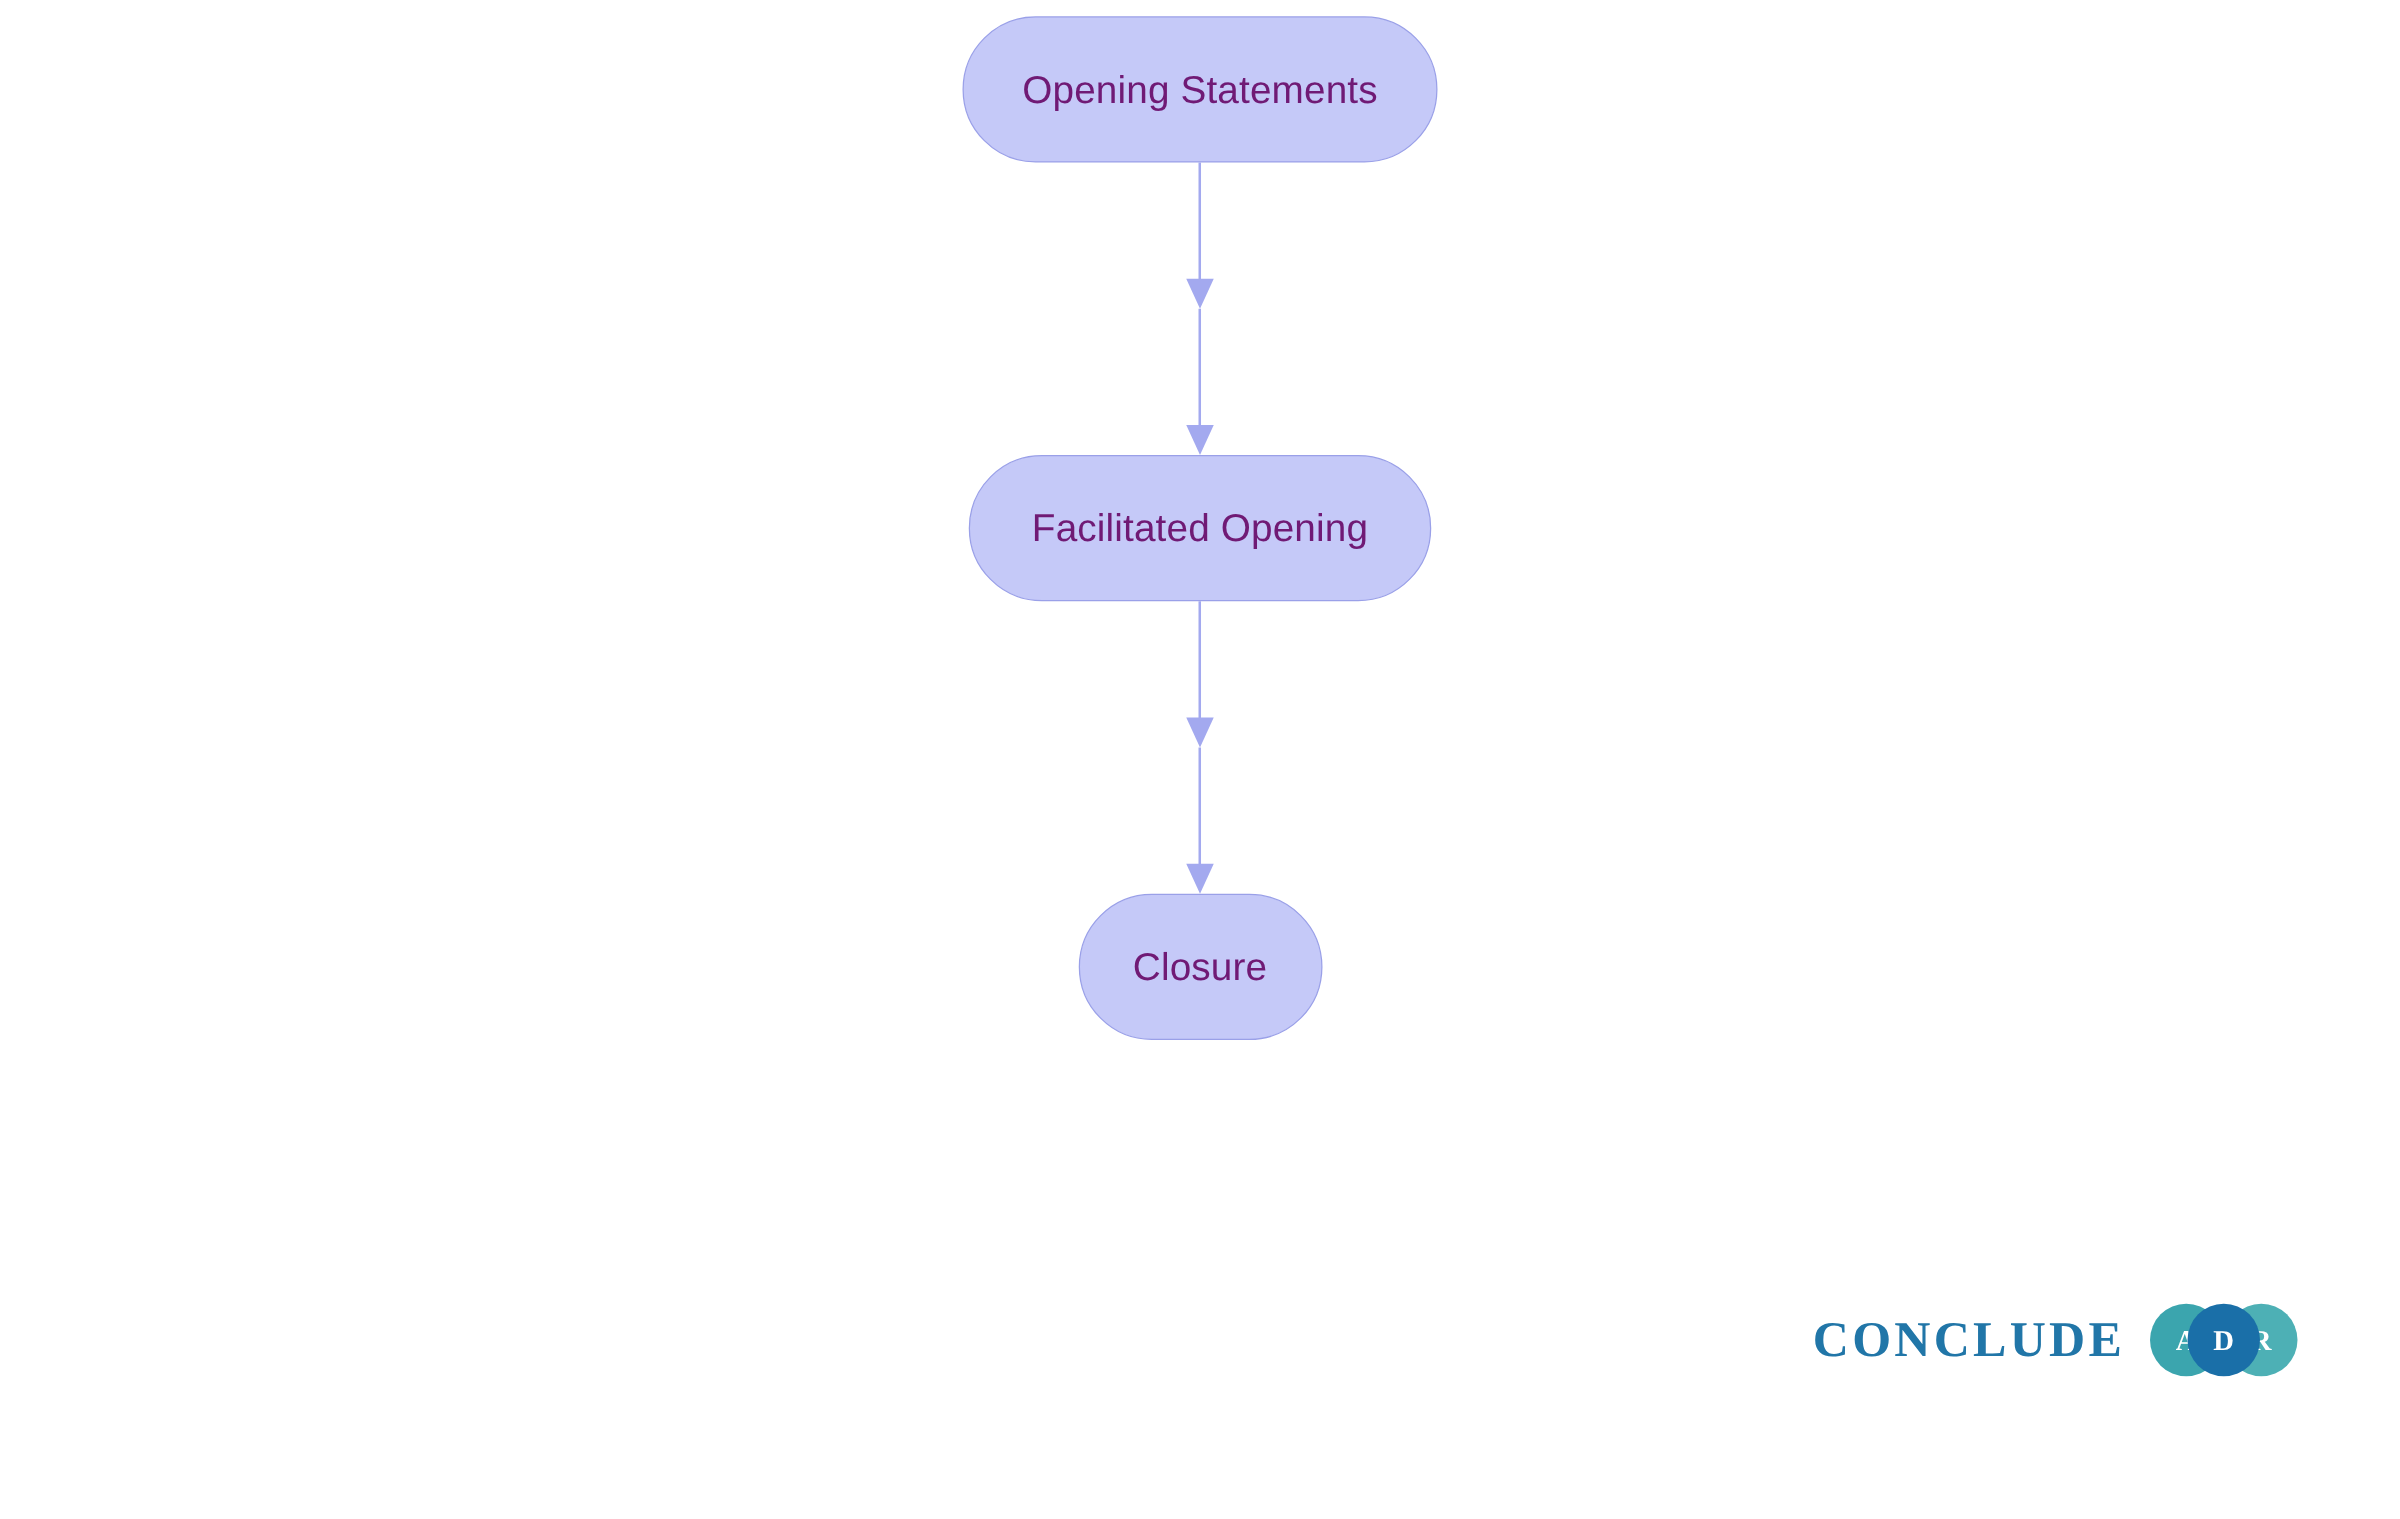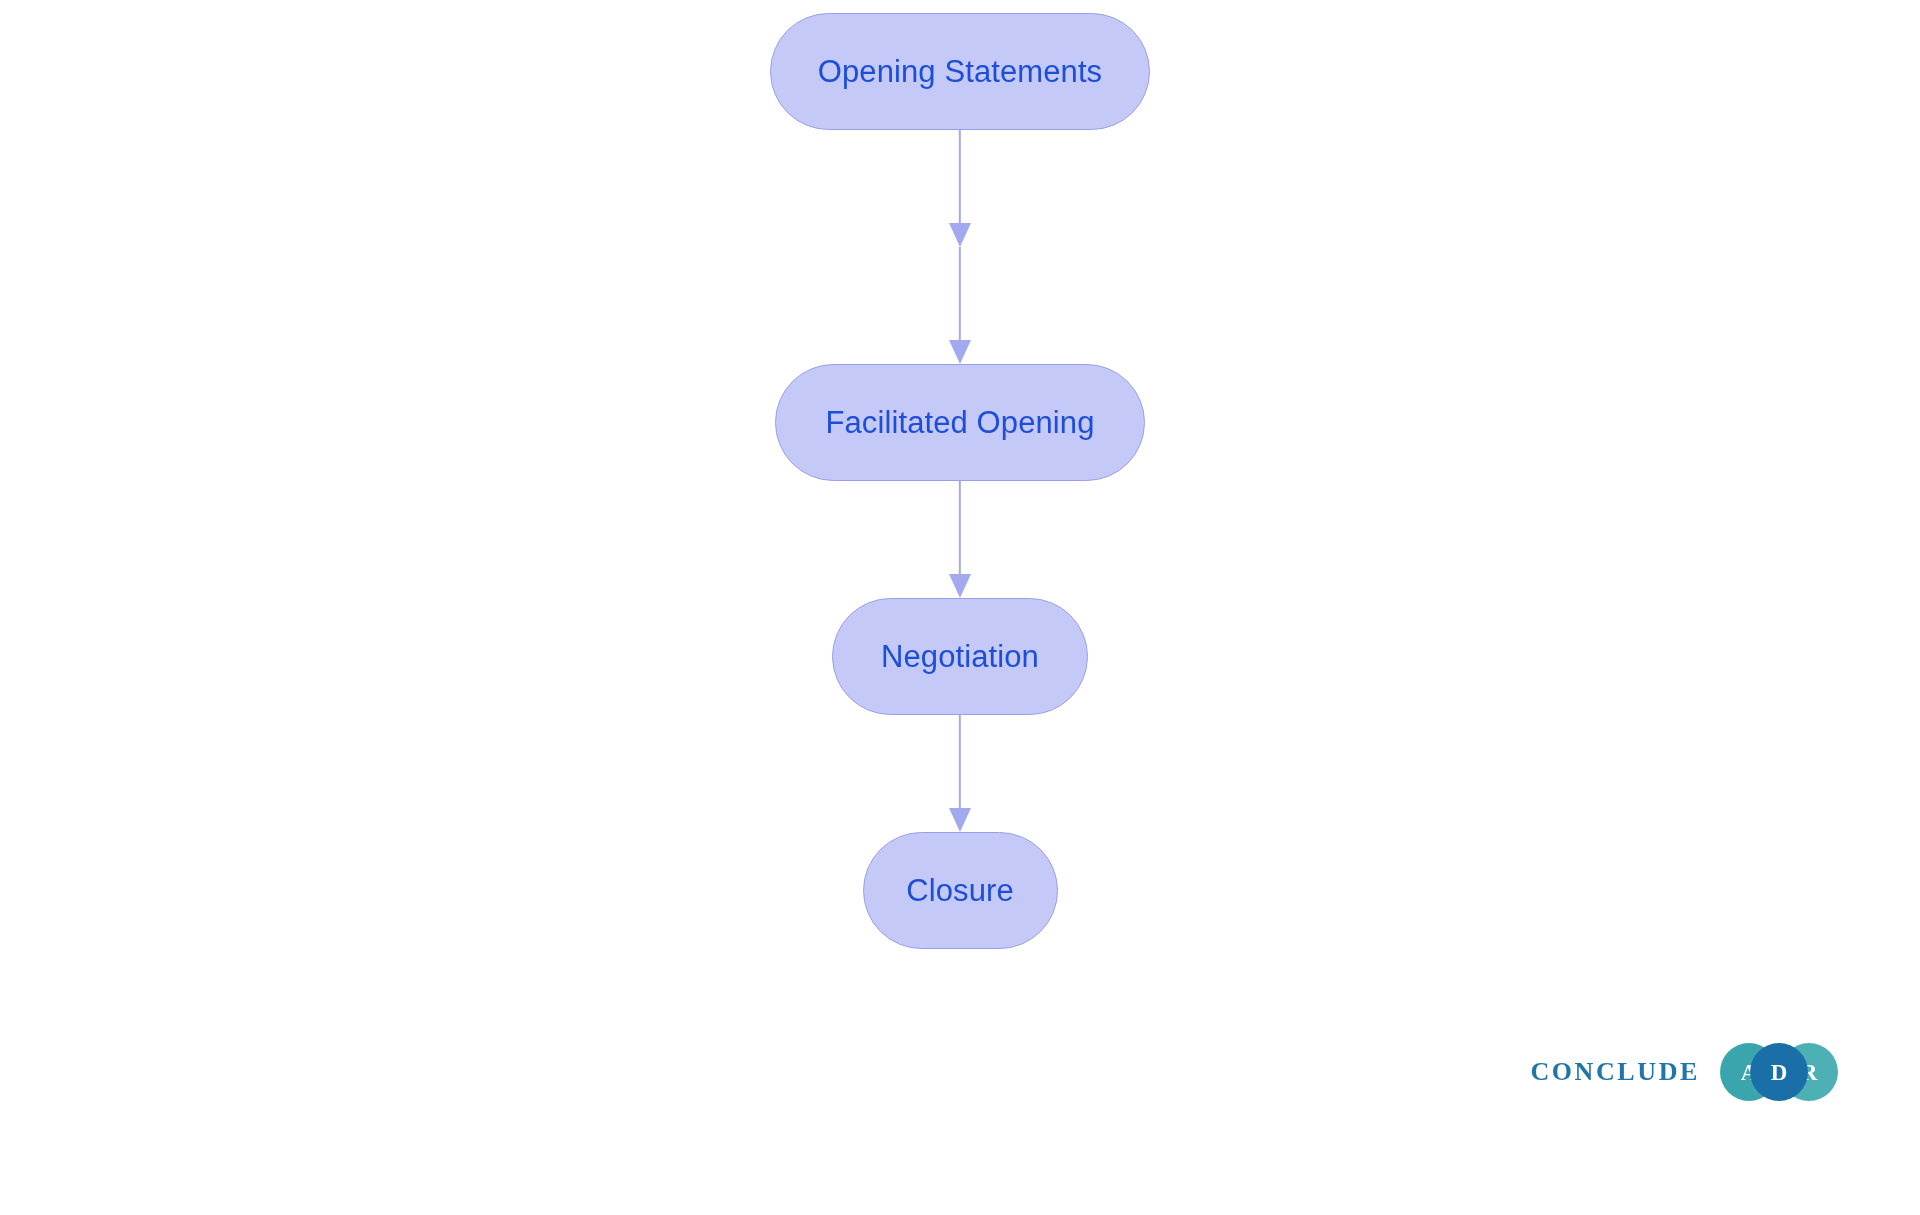--- a/index.html
+++ b/index.html
@@ -36,21 +36,21 @@
 
   .node {
     box-sizing: border-box;
     height: 117px;
     border-radius: 59px;
     background: #c5c9f8;
     border: 1.4px solid #9aa0e8;
     display: flex;
     align-items: center;
     justify-content: center;
-    color: #1d4ed8;
+    color: #701a75;
     font-size: 31px;
     font-family: "Liberation Sans", sans-serif;
     font-weight: 400;
     letter-spacing: 0.1px;
     white-space: nowrap;
     padding: 0 28px;
   }
 
   .node-label {
     display: block;
@@ -89,21 +89,21 @@
     position: absolute;
     right: 82px;
     bottom: 112px;
     display: flex;
     align-items: center;
     height: 62px;
   }
   .logo-word {
     font-family: "Liberation Serif", serif;
     font-weight: 700;
-    font-size: 26px;
+    font-size: 40px;
     letter-spacing: 2.6px;
     color: #2176a8;
     line-height: 1;
     margin-right: 20px;
   }
   .logo-circles {
     position: relative;
     width: 118px;
     height: 58px;
   }
@@ -150,23 +150,20 @@
 
     <div class="node" style="width:370px;">
       <span class="node-label">Facilitated Opening</span>
     </div>
 
     <div class="connector">
       <div class="shaft"></div>
       <div class="head"></div>
     </div>
 
-    <div class="node" style="width:256px;">
-      <span class="node-label">Negotiation</span>
-    </div>
 
     <div class="connector">
       <div class="shaft"></div>
       <div class="head"></div>
     </div>
 
     <div class="node" style="width:195px;">
       <span class="node-label">Closure</span>
     </div>
 

